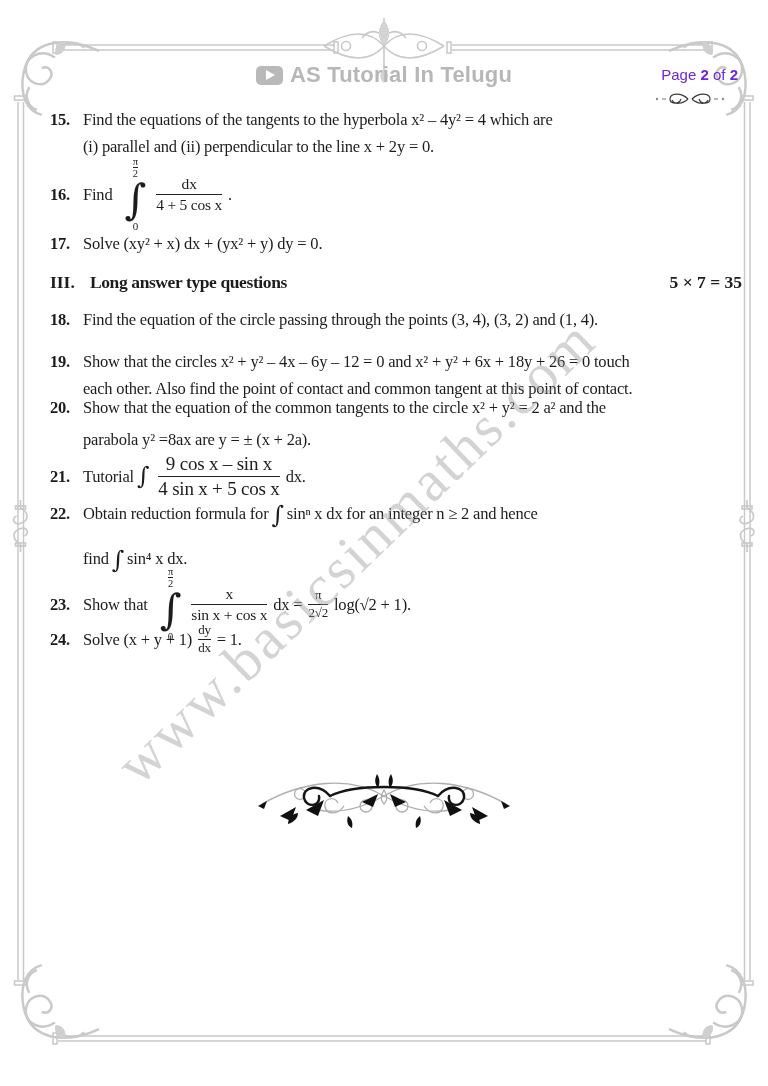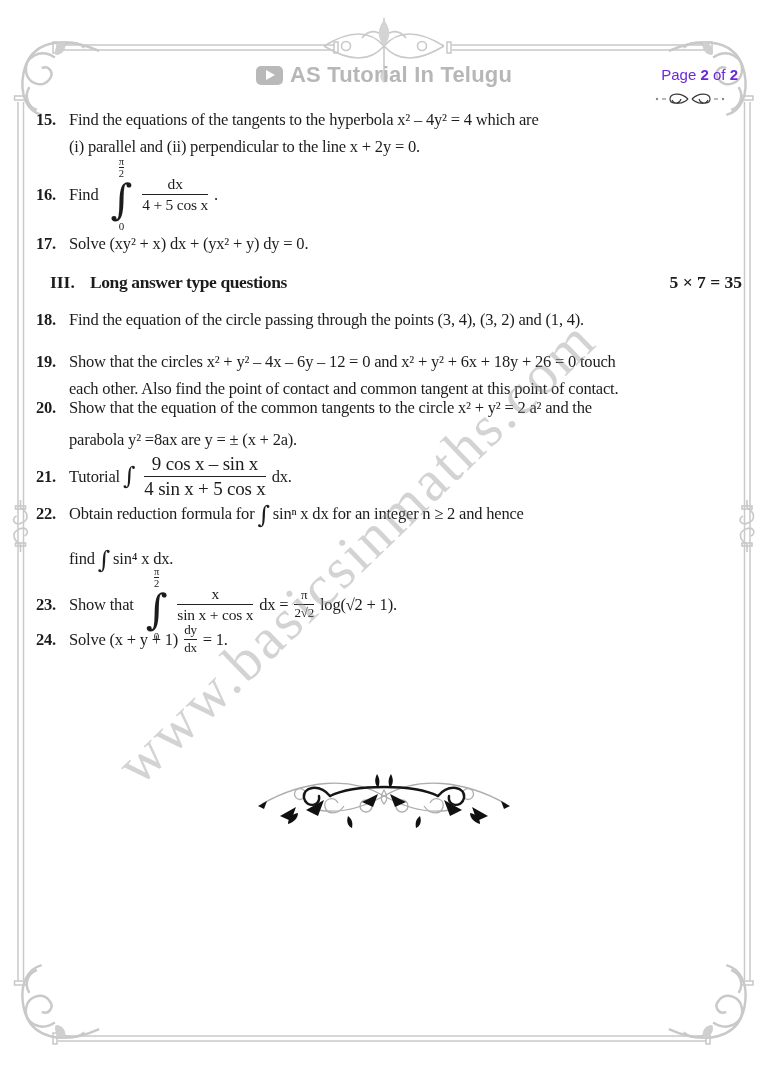--- a/index.html
+++ b/index.html
@@ -21,21 +21,21 @@
   .page-bow{position:absolute;top:92px;right:42px;z-index:4;}
   
   .watermark{position:absolute;left:126px;top:740px;z-index:6;white-space:nowrap;
              font-family:"Liberation Serif","DejaVu Serif",serif;
              font-size:58px;letter-spacing:3px;color:rgba(150,150,150,0.42);
              transform:rotate(-44deg);transform-origin:left center;pointer-events:none;}
   
   .q{position:absolute;left:36px;right:24px;display:flex;align-items:flex-start;z-index:4;
      font-size:16.5px;letter-spacing:-0.2px;line-height:27px;}
   .q.center{align-items:center;}
-  .qnum{flex:0 0 33px;font-weight:700;}
+  .qnum{flex:0 0 33px;font-weight:700;margin-left:14px;}
   .qbody{flex:1;}
   .qline{white-space:nowrap;}
   .sec{position:absolute;left:26px;right:26px;display:flex;z-index:4;align-items:baseline;margin-left:24px;}
   .sec-roman{flex:0 0 40px;font-weight:700;font-size:17.5px;}
   .sec-title{flex:1;font-weight:700;font-size:17.5px;letter-spacing:-0.4px;}
   .sec-marks{font-weight:700;font-size:17.5px;}
   
   .frac{display:inline-flex;flex-direction:column;align-items:center;vertical-align:middle;
         margin:0 6px;line-height:1.25;}
   .frac .fd{border-top:1.3px solid #222;}

